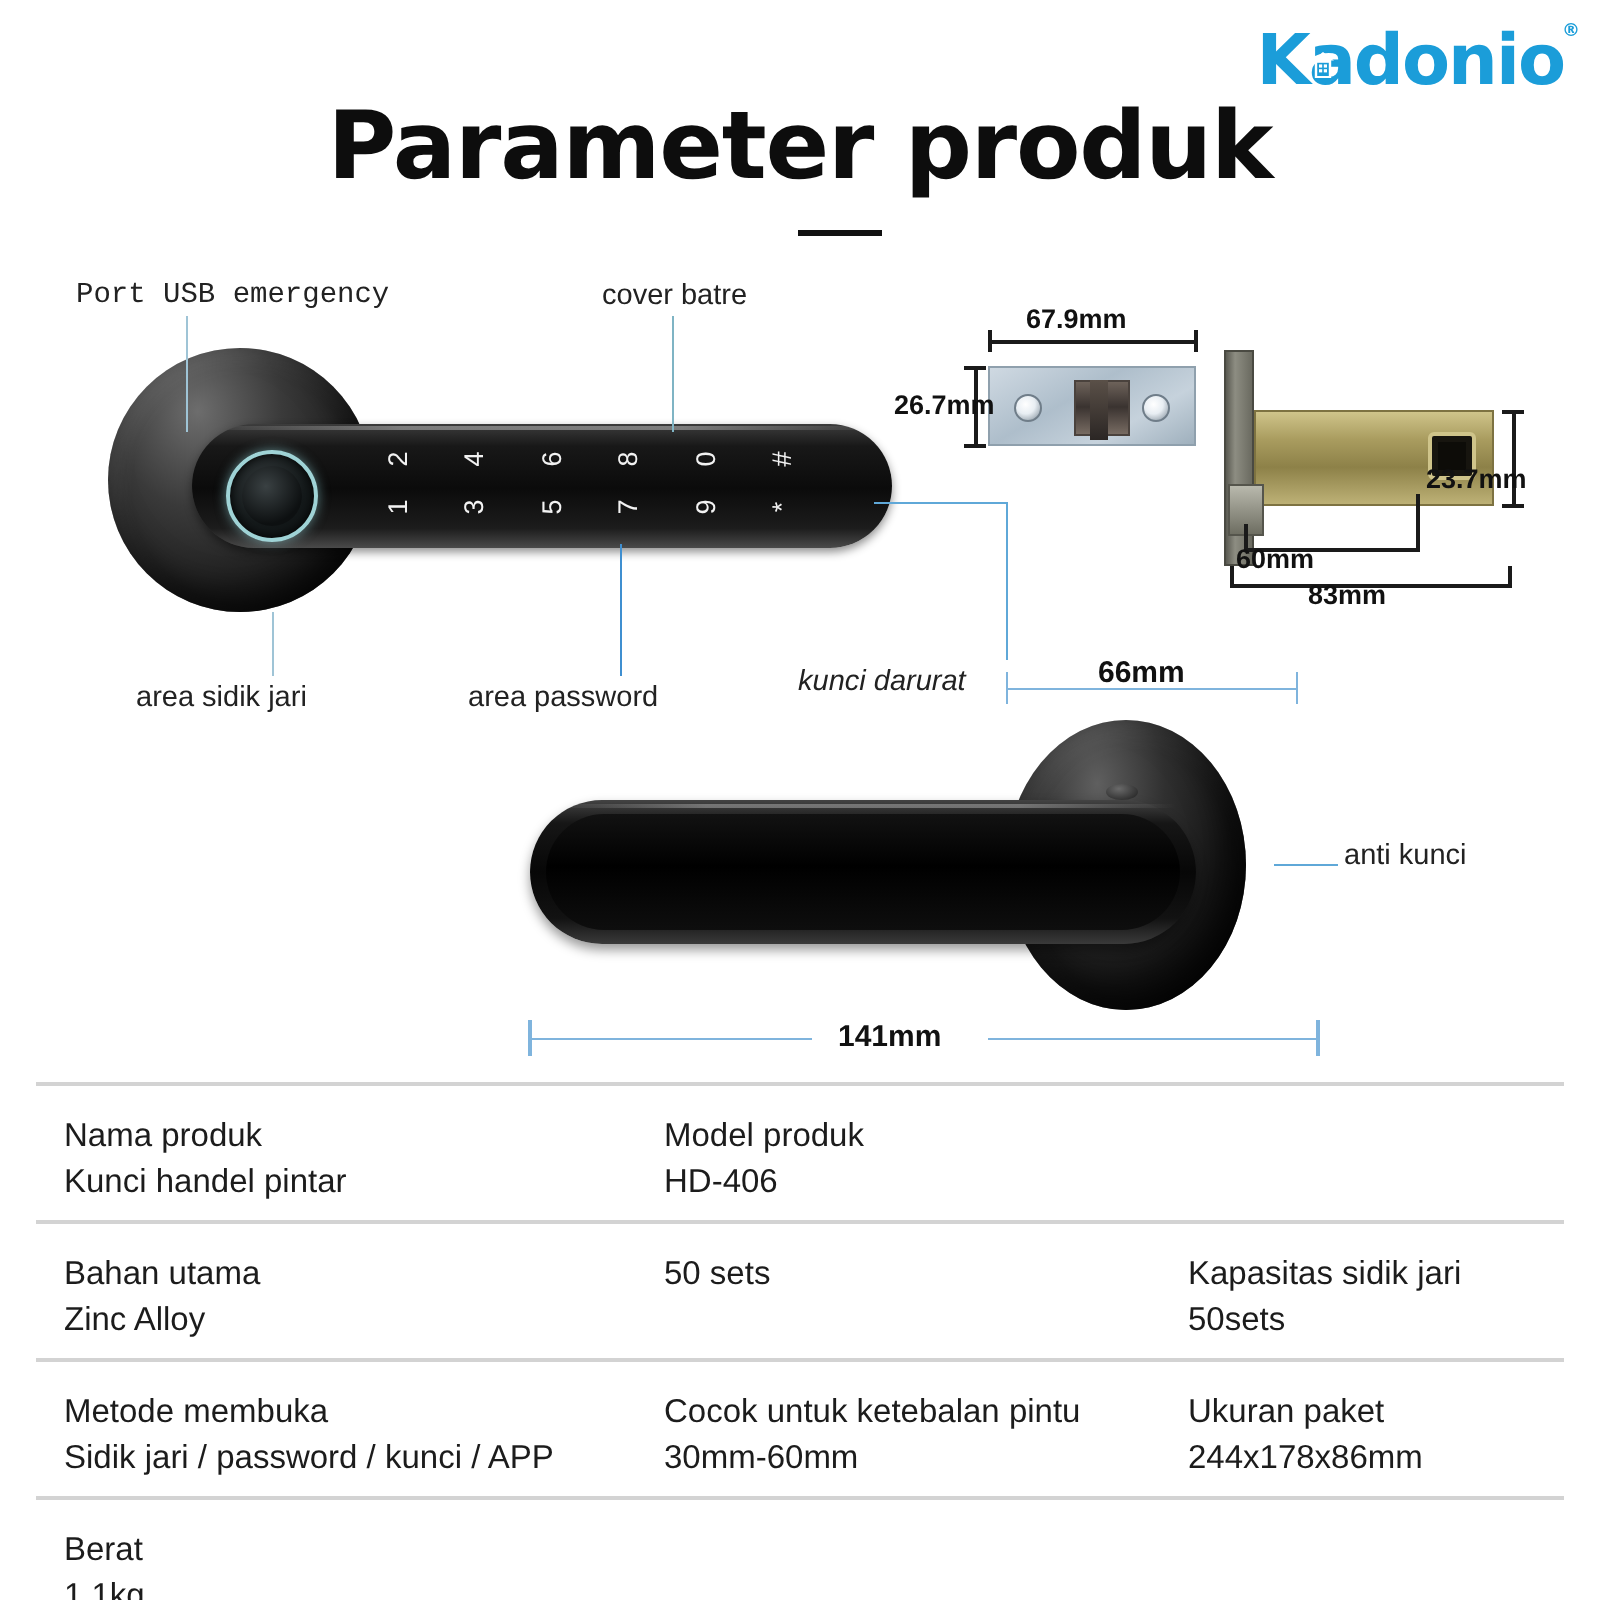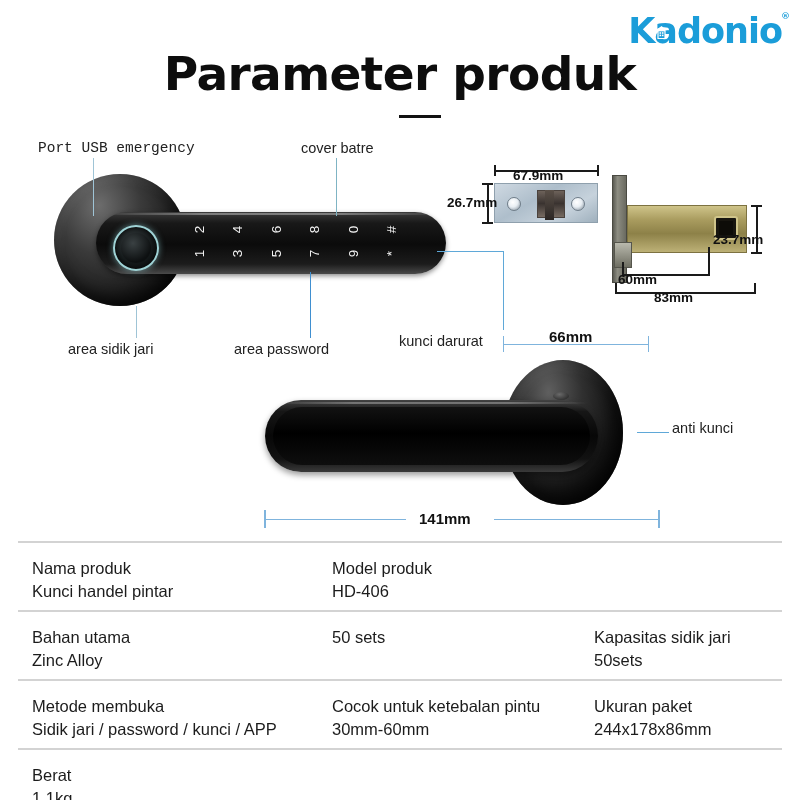--- a/index.html
+++ b/index.html
@@ -258,34 +258,34 @@
 
   <div class="label" style="left:301px; top:140px;">cover batre</div>
   <div class="leader-v" style="left:336px; top:158px; height:58px; background:#7fb4c4;"></div>
 
   <div class="label" style="left:68px; top:341px;">area sidik jari</div>
   <div class="leader-v" style="left:136px; top:306px; height:32px;"></div>
 
   <div class="label" style="left:234px; top:341px;">area password</div>
   <div class="leader-v" style="left:310px; top:272px; height:66px; background:#3f8fd0;"></div>
 
-  <div class="label" style="left:399px; top:333px;">kunci darurat</div>
+  <div class="label" style="left:399px; top:333px;font-style:italic;">kunci darurat</div>
   <div class="leader-h" style="left:437px; top:251px; width:66px;"></div>
   <div class="leader-v" style="left:503px; top:251px; height:79px; background:#5fa8d8;"></div>
 
   <div class="faceplate">
     <div class="fp-hole" style="left:12px;"></div>
     <div class="fp-hole" style="left:76px;"></div>
     <div class="fp-bolt"></div>
   </div>
 
   <div class="dim-line" style="left:494px; top:170px; width:104px; height:1.5px;"></div>
   <div class="dim-tick" style="left:494px; top:165px; width:1.5px; height:11px;"></div>
   <div class="dim-tick" style="left:597px; top:165px; width:1.5px; height:11px;"></div>
-  <div class="dim-text" style="left:513px; top:152px;margin-top:16px;">67.9mm</div>
+  <div class="dim-text" style="left:513px; top:152px;">67.9mm</div>
 
   <div class="dim-line" style="left:487px; top:183px; width:1.5px; height:40px;"></div>
   <div class="dim-tick" style="left:482px; top:183px; width:11px; height:1.5px;"></div>
   <div class="dim-tick" style="left:482px; top:222px; width:11px; height:1.5px;"></div>
   <div class="dim-text" style="left:447px; top:195px;">26.7mm</div>
 
   <div class="mortise">
     <div class="mort-plate"></div>
     <div class="mort-body">
       <div class="mort-tongue"></div>

